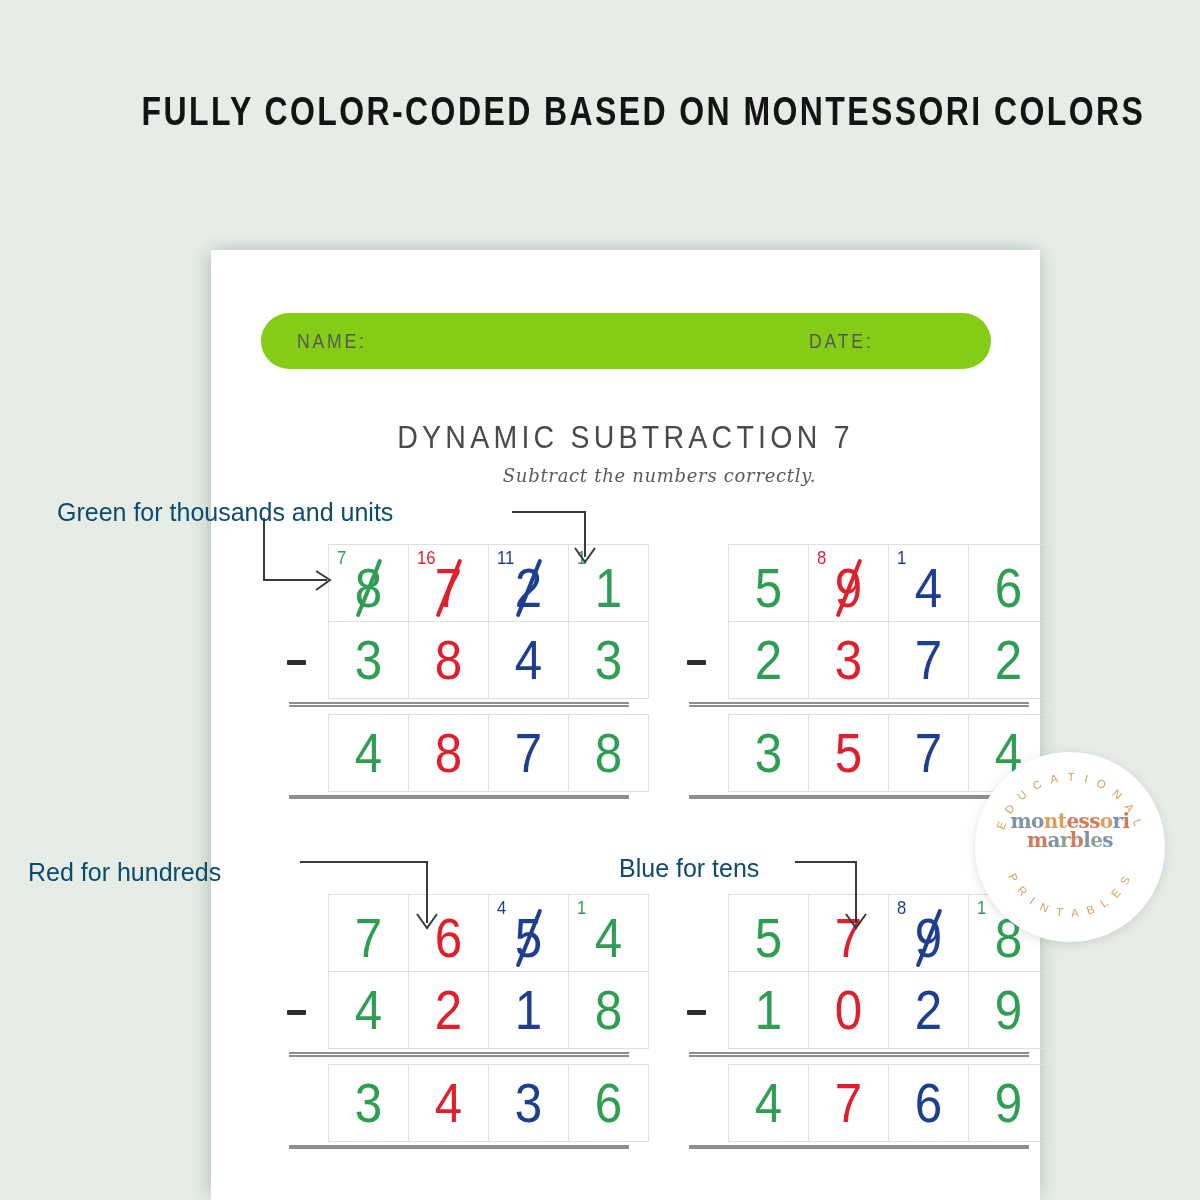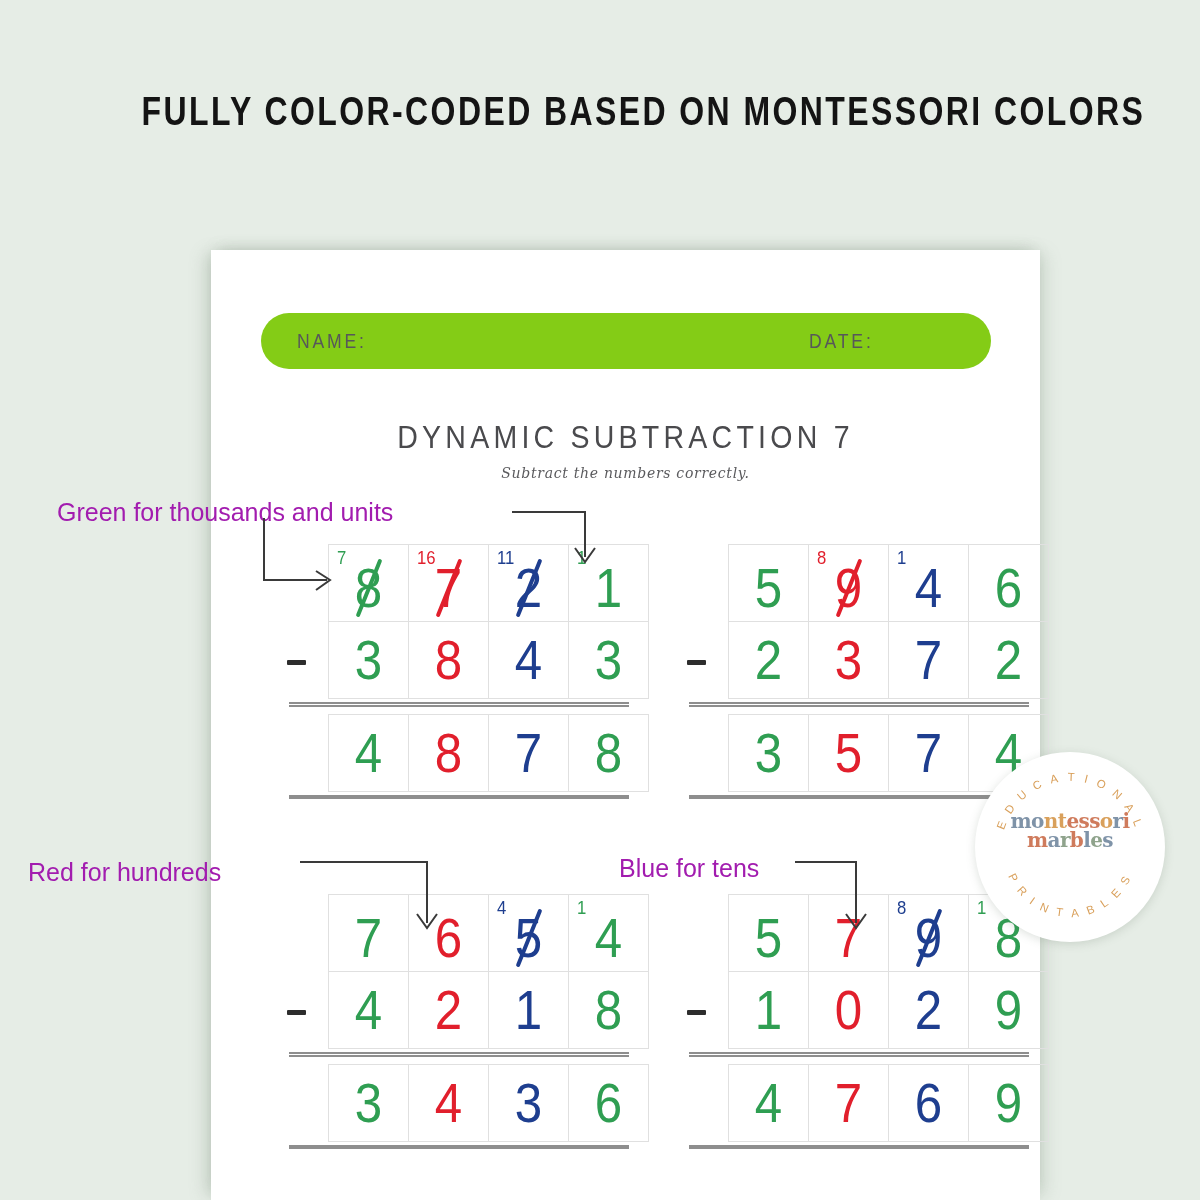--- a/index.html
+++ b/index.html
@@ -71,23 +71,24 @@
     font-size: 31px;
     letter-spacing: 4.6px;
     color: #4a4a4d;
     transform: scaleX(0.92);
   }
   .ws-sub {
     position: absolute; left: 0; top: 215px; width: 829px;
     text-align: center;
     font-family: "DejaVu Serif", serif;
     font-style: italic;
-    font-size: 14px;
+    font-size: 18px;
     letter-spacing: 0.7px;
     color: #5a5a5d;
+    padding-left: 34px;
   }
 
   
   .problem { position: absolute; }
   .minus {
     position: absolute;
     width: 19px; height: 5px;
     background: #2d2d2d;
     border-radius: 1px;
   }
@@ -159,21 +160,21 @@
     position: absolute;
     width: 340px; height: 4px;
     background: #8e8e8e;
   }
 
   
   .anno {
     position: absolute;
     font-family: "Liberation Sans", sans-serif;
     font-size: 25px;
-    color: #a21caf;
+    color: #0c4a6e;
     white-space: nowrap;
   }
   .anno-svg { position: absolute; overflow: visible; }
 
   
   .logo {
     position: absolute;
     left: 975px; top: 752px;
     width: 190px; height: 190px;
     border-radius: 50%;

